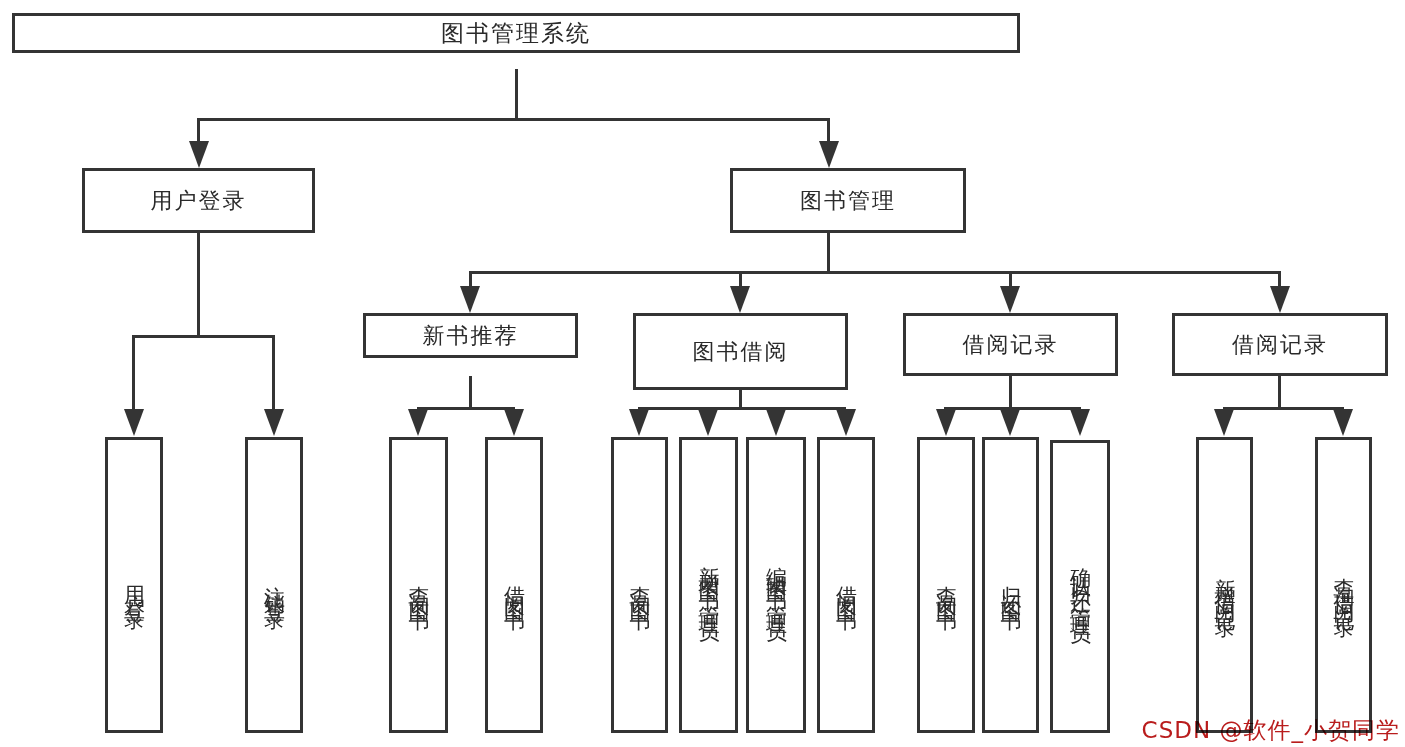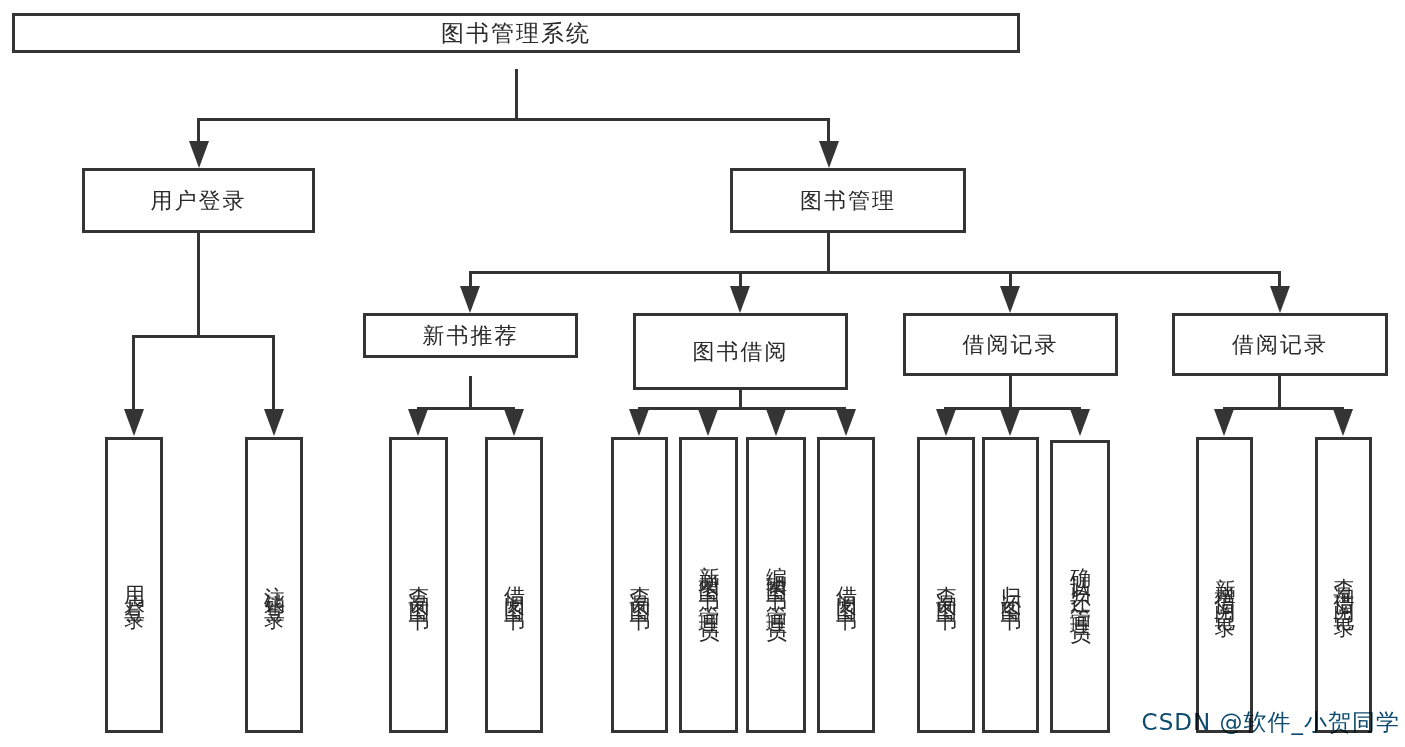--- a/index.html
+++ b/index.html
@@ -45,23 +45,23 @@
     position: absolute;
     width: 0; height: 0;
     border-left: 10px solid transparent;
     border-right: 10px solid transparent;
     border-top: 27px solid #343434;
     z-index: 1;
   }
   .watermark {
     position: absolute;
     right: 5px;
-    bottom: 9px;
+    bottom: 1px;
     font-size: 23px;
-    color: #0c4a6e;
+    color: #b91c1c;
     letter-spacing: 1px;
     white-space: nowrap;
     mix-blend-mode: multiply;
     z-index: 3;
   }
 </style>
 </head>
 <body>
 
 <div class="canvas">

